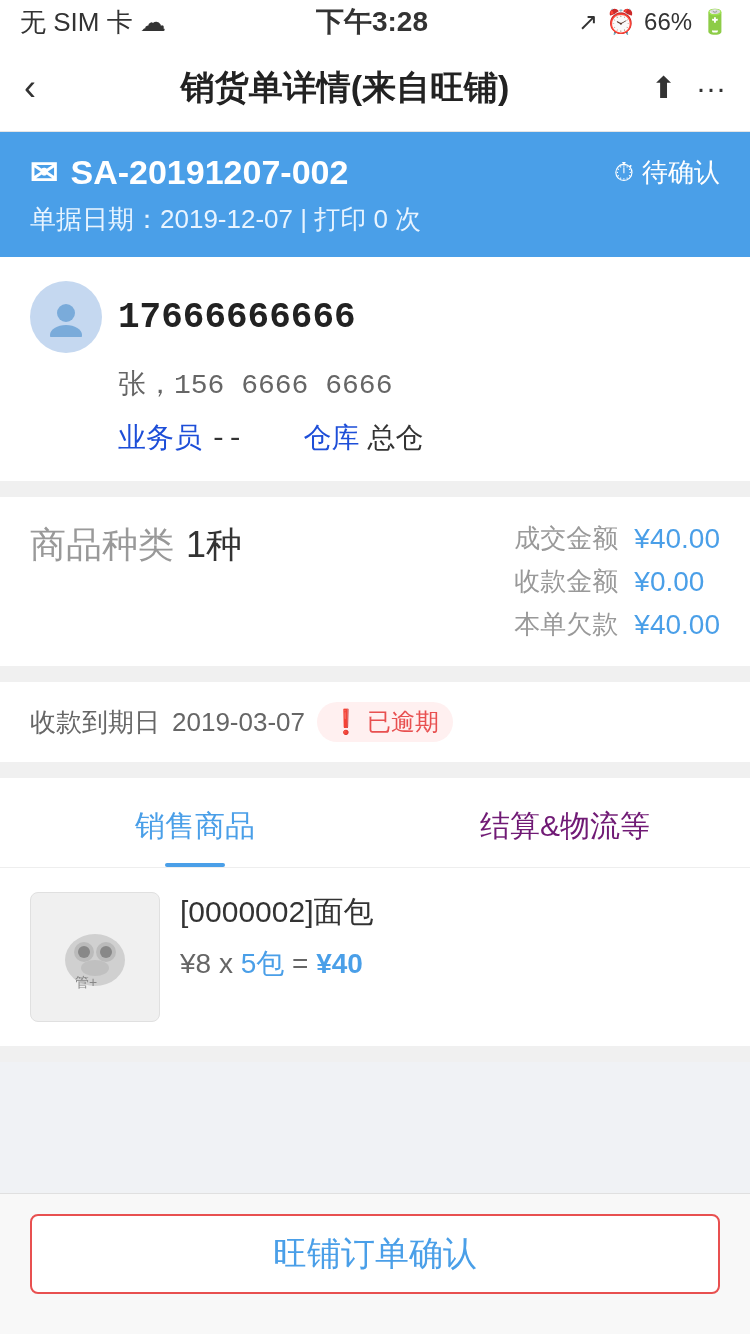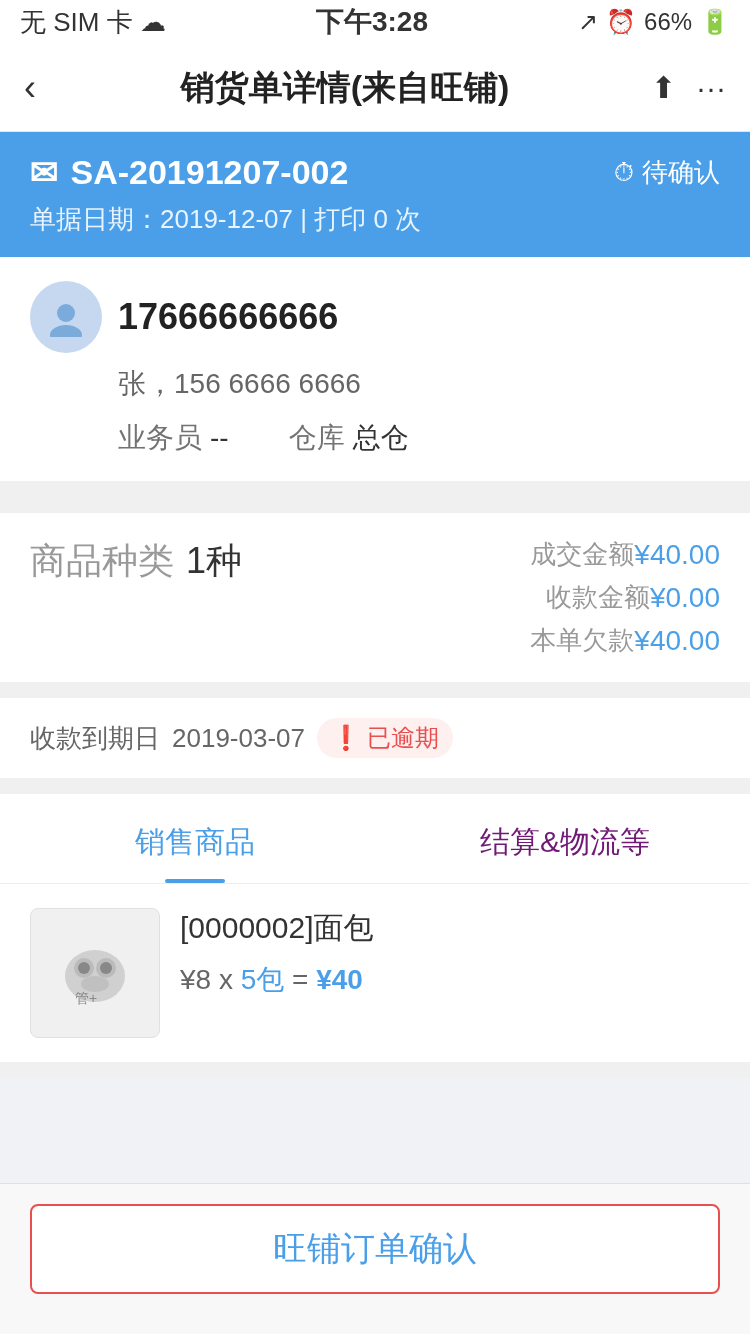--- a/index.html
+++ b/index.html
@@ -98,21 +98,22 @@
     
     .section {
       background: #fff;
       margin-bottom: 16px;
     }
 
     
     .customer-section {
       background: #fff;
       padding: 24px 30px;
-      margin-bottom: 32px;
+      margin-bottom: 16px;
+      font-family: Liberation Mono, monospace;
     }
     .customer-top {
       display: flex;
       align-items: center;
       gap: 16px;
       margin-bottom: 12px;
     }
     .avatar {
       width: 72px;
       height: 72px;
@@ -141,21 +142,21 @@
       font-size: 28px;
       color: #666;
       margin-left: 88px;
     }
     .meta-item {
       display: flex;
       align-items: center;
       gap: 8px;
       margin-right: 60px;
     }
-    .meta-label { color: #737373; }
+    .meta-label { color: #1d4ed8; }
     .meta-value { color: #333; }
 
     
     .summary-section {
       background: #fff;
       padding: 24px 30px;
       margin-bottom: 16px;
       display: flex;
       align-items: flex-start;
       justify-content: space-between;
@@ -166,22 +167,22 @@
       gap: 12px;
       font-size: 36px;
     }
     .summary-label { color: #999; }
     .summary-value { color: #333; }
     .summary-right {
       text-align: right;
     }
     .summary-row {
       display: flex;
-      justify-content: flex-end;
-      align-items: center;
+      align-items: center;
+      gap: 16px;
       margin-bottom: 8px;
       font-size: 26px;
     }
     .summary-row:last-child { margin-bottom: 0; }
     .amount-label { color: #999; }
     .amount-value { color: #4a9fe8; font-size: 28px; }
 
     
     .due-section {
       background: #fff;
@@ -272,21 +273,21 @@
       position: fixed;
       bottom: 0;
       left: 0;
       width: 750px;
       background: #f8f8f8;
       padding: 20px 30px 40px;
       border-top: 1px solid #e0e0e0;
     }
     .confirm-btn {
       width: 100%;
-      height: 90px;
+      height: 80px;
       border: 2px solid #e85050;
       border-radius: 8px;
       background: #fff;
       color: #4a9fe8;
       font-size: 34px;
       font-weight: 500;
       cursor: pointer;
       display: flex;
       align-items: center;
       justify-content: center;

